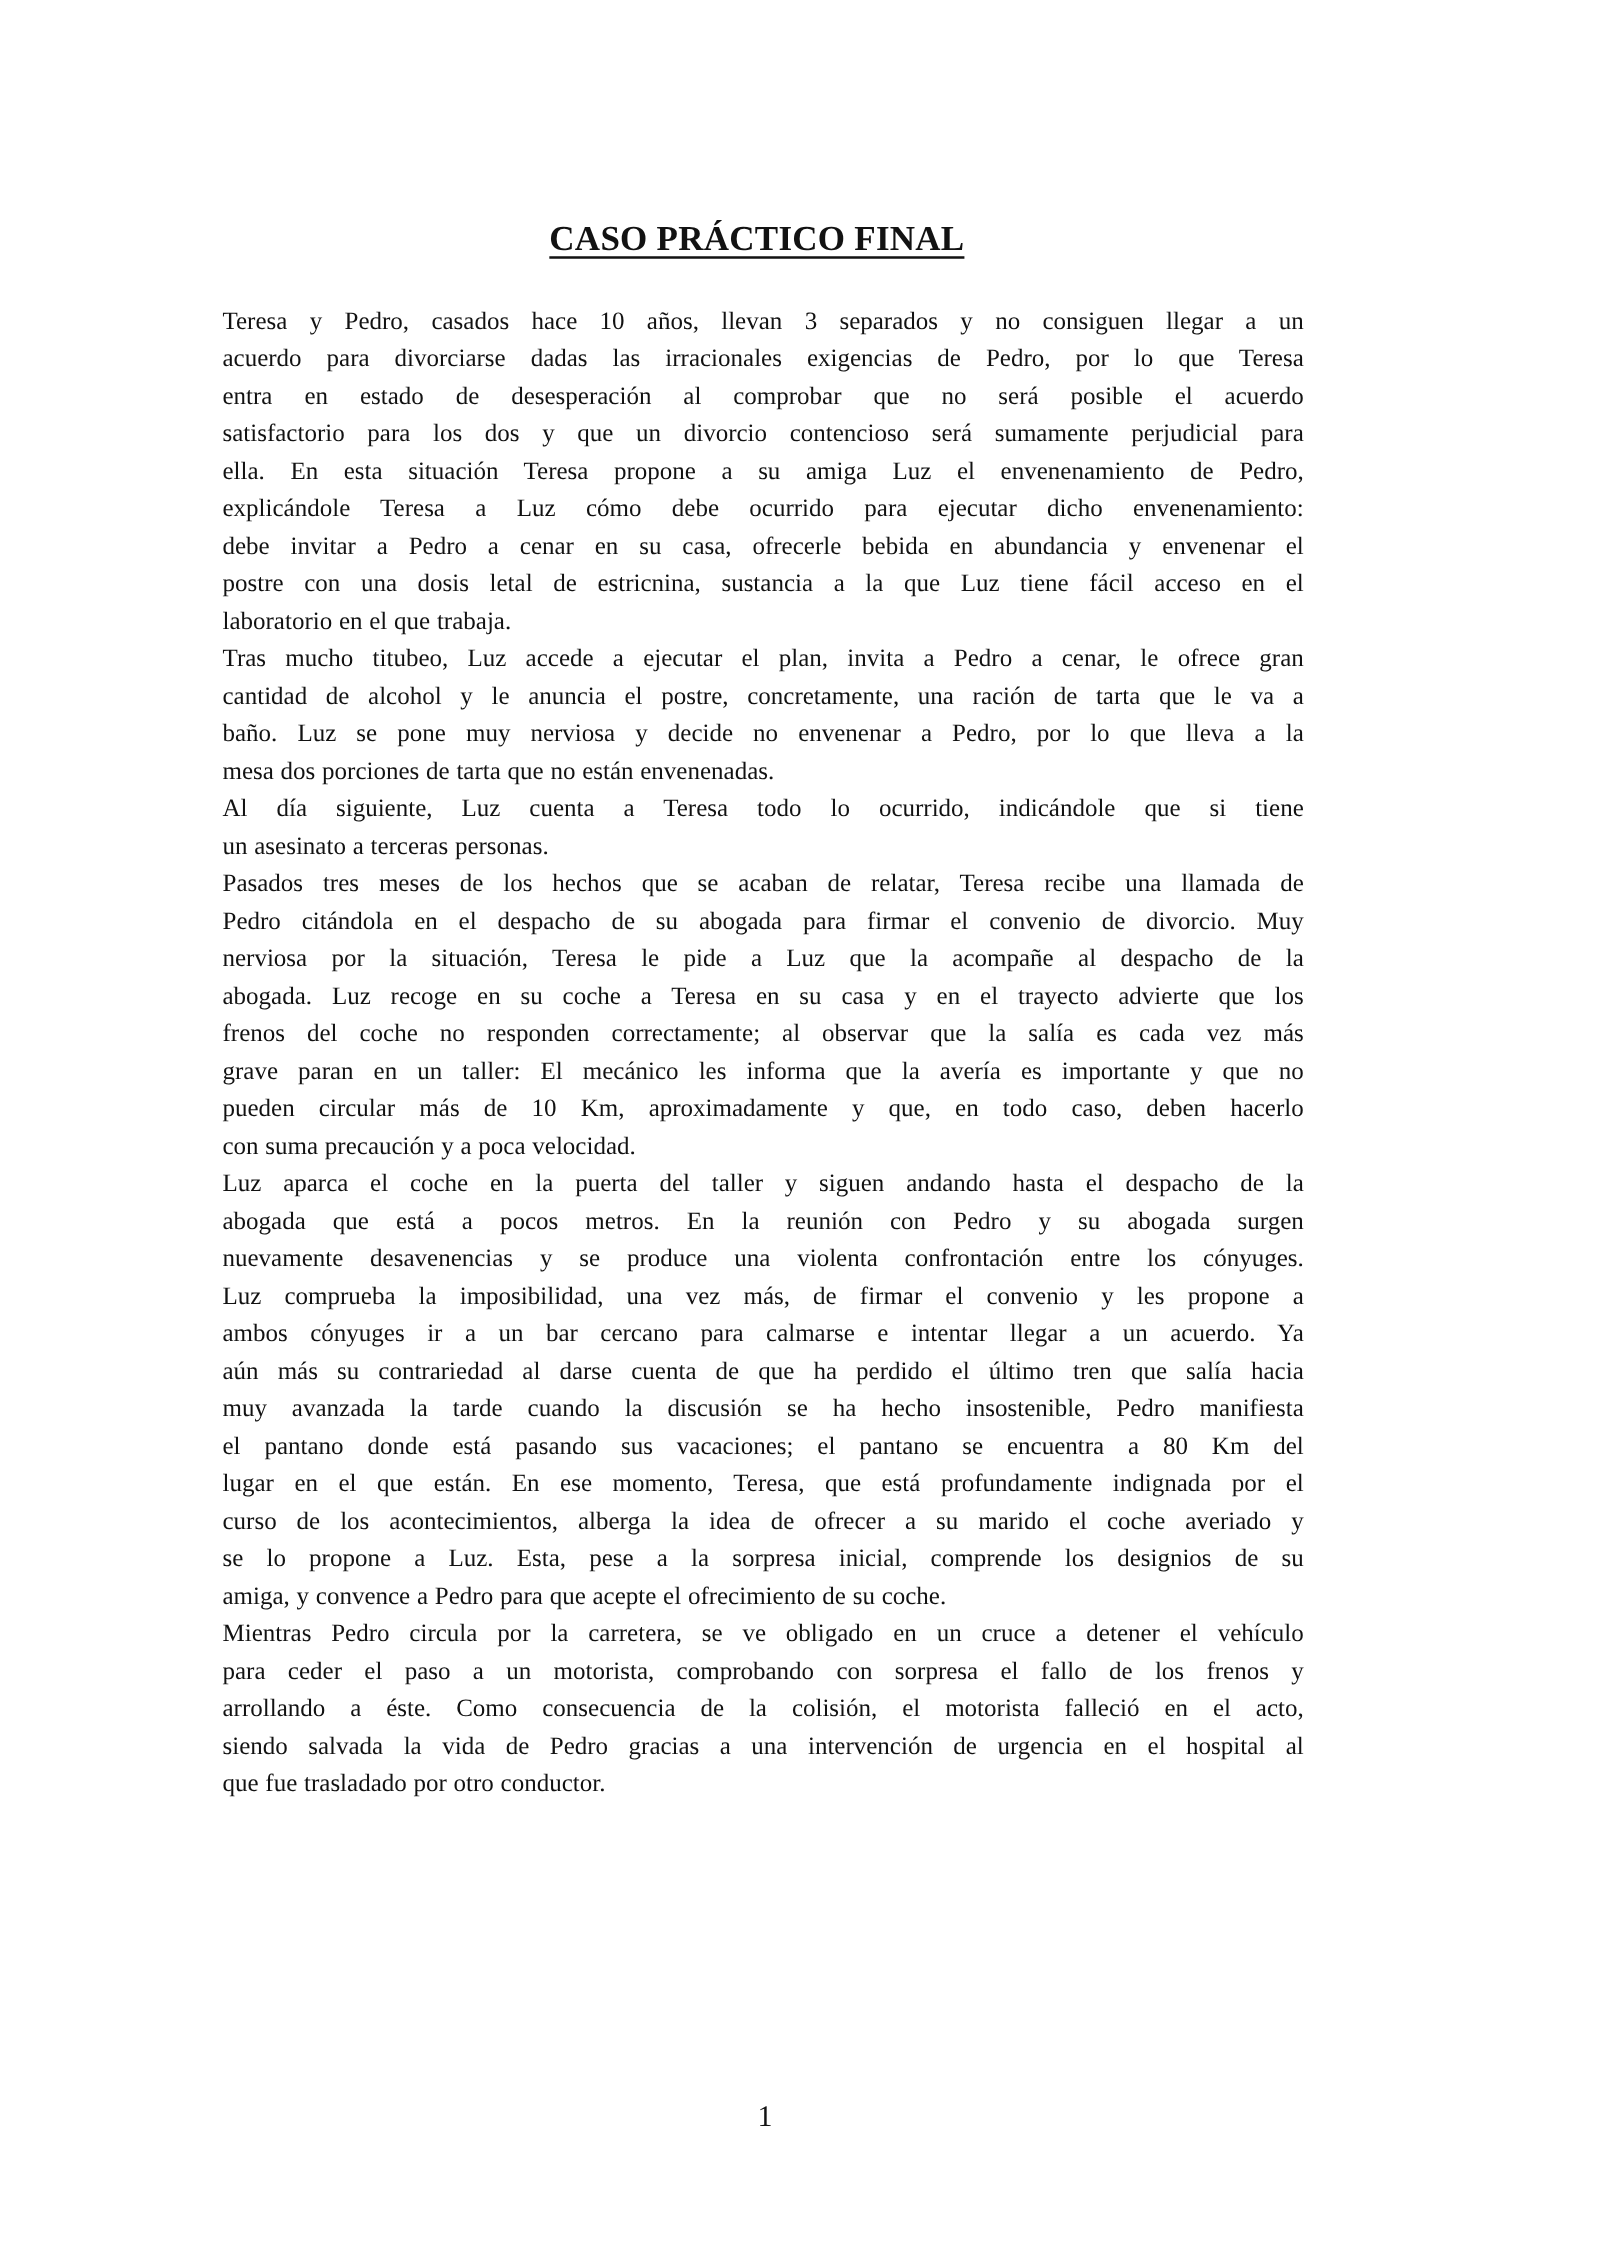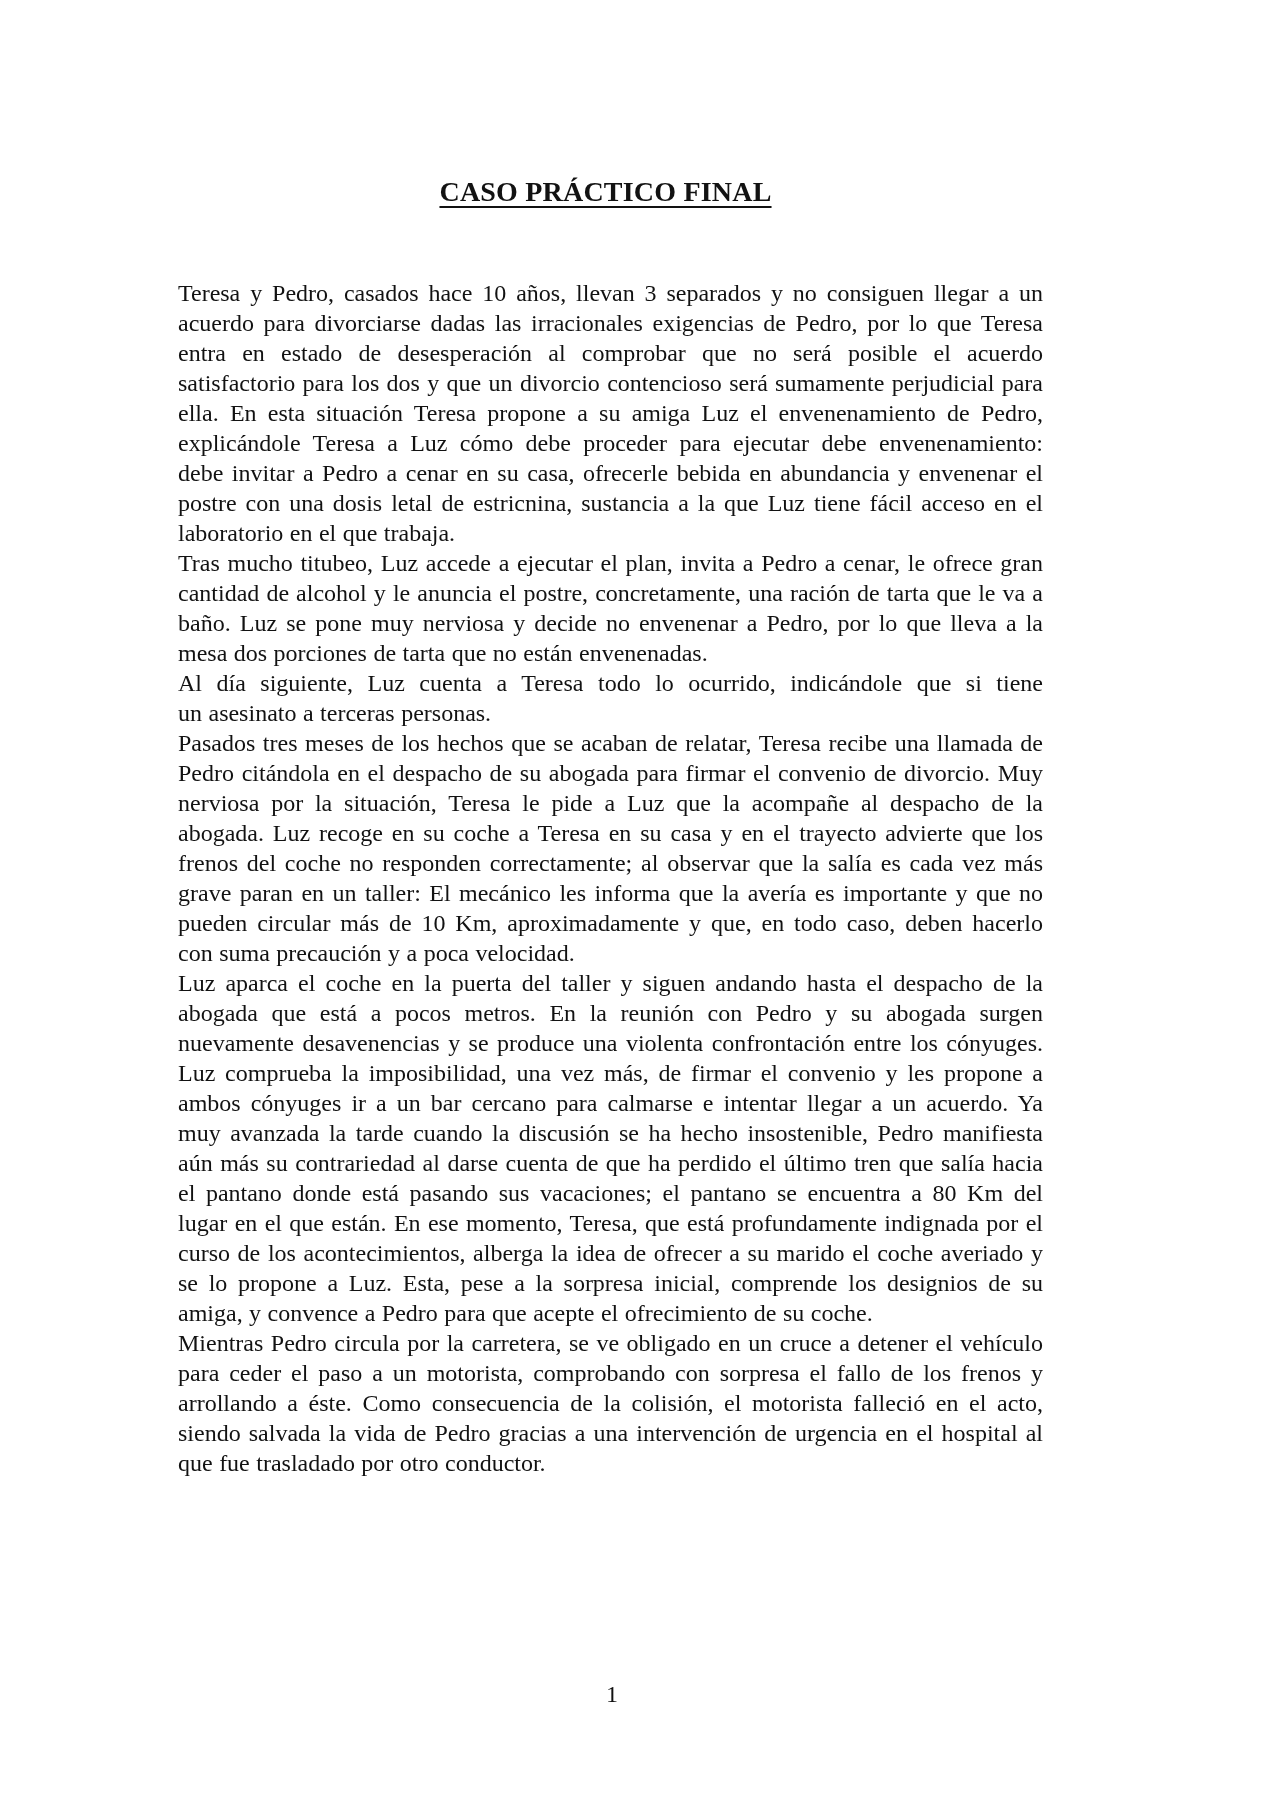--- a/index.html
+++ b/index.html
@@ -27,22 +27,22 @@
     line-height: 36px;
     letter-spacing: 0.2px;
   }
   .doc-title .underlined {
     text-decoration: underline;
     text-decoration-thickness: 2px;
     text-underline-offset: 5px;
     padding-right: 10px;
   }
   .doc-body {
-    margin-top: 68px;
-    font-size: 24px;
+    margin-top: 32px;
+    font-size: 20px;
     line-height: 30px;
   }
   .line {
     text-align: justify;
     text-align-last: justify;
     white-space: normal;
     word-spacing: 0.02em;
   }
   .line.last {
     text-align-last: left;
@@ -62,21 +62,21 @@
 
 <div class="page">
   <h1 class="doc-title"><span class="underlined">CASO PRÁCTICO FINAL</span></h1>
 
   <div class="doc-body">
       <div class="line">Teresa y Pedro, casados hace 10 años, llevan 3 separados y no consiguen llegar a un</div>
       <div class="line">acuerdo para divorciarse dadas las irracionales exigencias de Pedro, por lo que Teresa</div>
       <div class="line">entra en estado de desesperación al comprobar que no será posible el acuerdo</div>
       <div class="line">satisfactorio para los dos y que un divorcio contencioso será sumamente perjudicial para</div>
       <div class="line">ella. En esta situación Teresa propone a su amiga Luz el envenenamiento de Pedro,</div>
-      <div class="line">explicándole Teresa a Luz cómo debe proceder para ejecutar debe envenenamiento:</div>
+      <div class="line">explicándole Teresa a Luz cómo debe ocurrido para ejecutar dicho envenenamiento:</div>
       <div class="line">debe invitar a Pedro a cenar en su casa, ofrecerle bebida en abundancia y envenenar el</div>
       <div class="line">postre con una dosis letal de estricnina, sustancia a la que Luz tiene fácil acceso en el</div>
       <div class="line last">laboratorio en el que trabaja.</div>
       <div class="line">Tras mucho titubeo, Luz accede a ejecutar el plan, invita a Pedro a cenar, le ofrece gran</div>
       <div class="line">cantidad de alcohol y le anuncia el postre, concretamente, una ración de tarta que le va a</div>
       <div class="line">baño. Luz se pone muy nerviosa y decide no envenenar a Pedro, por lo que lleva a la</div>
       <div class="line last">mesa dos porciones de tarta que no están envenenadas.</div>
       <div class="line">Al día siguiente, Luz cuenta a Teresa todo lo ocurrido, indicándole que si tiene</div>
       <div class="line last">un asesinato a terceras personas.</div>
       <div class="line">Pasados tres meses de los hechos que se acaban de relatar, Teresa recibe una llamada de</div>
@@ -85,22 +85,22 @@
       <div class="line">abogada. Luz recoge en su coche a Teresa en su casa y en el trayecto advierte que los</div>
       <div class="line">frenos del coche no responden correctamente; al observar que la salía es cada vez más</div>
       <div class="line">grave paran en un taller: El mecánico les informa que la avería es importante y que no</div>
       <div class="line">pueden circular más de 10 Km, aproximadamente y que, en todo caso, deben hacerlo</div>
       <div class="line last">con suma precaución y a poca velocidad.</div>
       <div class="line">Luz aparca el coche en la puerta del taller y siguen andando hasta el despacho de la</div>
       <div class="line">abogada que está a pocos metros. En la reunión con Pedro y su abogada surgen</div>
       <div class="line">nuevamente desavenencias y se produce una violenta confrontación entre los cónyuges.</div>
       <div class="line">Luz comprueba la imposibilidad, una vez más, de firmar el convenio y les propone a</div>
       <div class="line">ambos cónyuges ir a un bar cercano para calmarse e intentar llegar a un acuerdo. Ya</div>
+      <div class="line">aún más su contrariedad al darse cuenta de que ha perdido el último tren que salía hacia</div>
       <div class="line">muy avanzada la tarde cuando la discusión se ha hecho insostenible, Pedro manifiesta</div>
-      <div class="line">aún más su contrariedad al darse cuenta de que ha perdido el último tren que salía hacia</div>
       <div class="line">el pantano donde está pasando sus vacaciones; el pantano se encuentra a 80 Km del</div>
       <div class="line">lugar en el que están. En ese momento, Teresa, que está profundamente indignada por el</div>
       <div class="line">curso de los acontecimientos, alberga la idea de ofrecer a su marido el coche averiado y</div>
       <div class="line">se lo propone a Luz. Esta, pese a la sorpresa inicial, comprende los designios de su</div>
       <div class="line last">amiga, y convence a Pedro para que acepte el ofrecimiento de su coche.</div>
       <div class="line">Mientras Pedro circula por la carretera, se ve obligado en un cruce a detener el vehículo</div>
       <div class="line">para ceder el paso a un motorista, comprobando con sorpresa el fallo de los frenos y</div>
       <div class="line">arrollando a éste. Como consecuencia de la colisión, el motorista falleció en el acto,</div>
       <div class="line">siendo salvada la vida de Pedro gracias a una intervención de urgencia en el hospital al</div>
       <div class="line last">que fue trasladado por otro conductor.</div>

